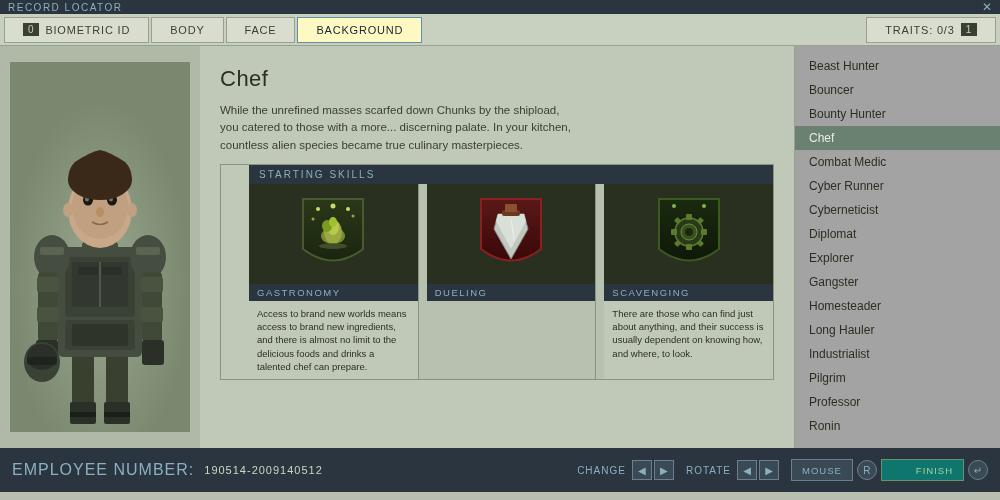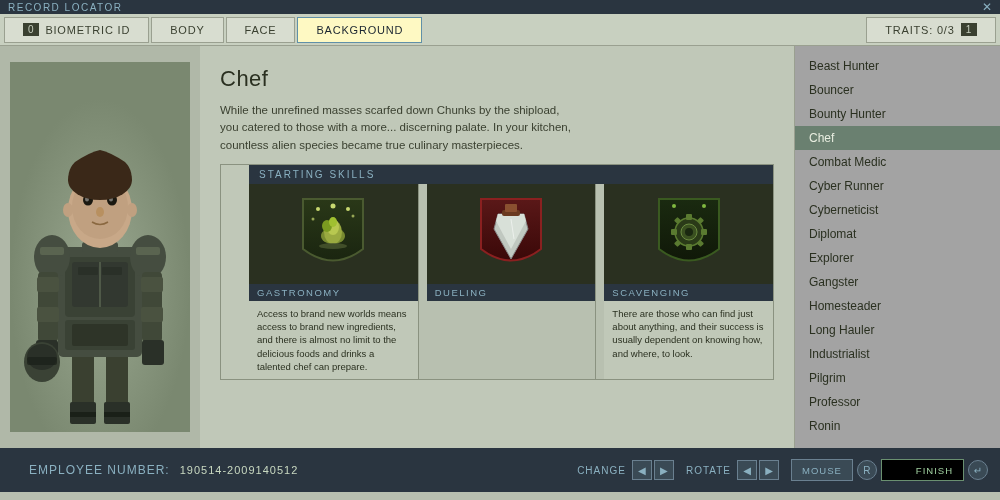--- a/index.html
+++ b/index.html
@@ -207,24 +207,23 @@
     .bottom-bar {
       background: #2a3540;
       height: 44px;
       display: flex;
       align-items: center;
       padding: 0 12px;
       gap: 10px;
     }
     .employee-label {
       color: #8ab0c0;
-      font-size: 12px;
+      font-size: 16px;
       letter-spacing: 1px;
       text-transform: uppercase;
-      margin-left: 17px;
     }
     .employee-number {
       color: #c8d8c0;
       font-size: 11px;
       letter-spacing: 1px;
     }
     .bottom-buttons {
       margin-left: auto;
       display: flex;
       gap: 4px;
@@ -262,21 +261,21 @@
       height: 22px;
       padding: 0 10px;
       font-size: 9.5px;
       letter-spacing: 1px;
       text-transform: uppercase;
       cursor: pointer;
       display: flex;
       align-items: center;
     }
     .btn-finish {
-      background: #000000;
+      background: #0f766e;
       border: 1px solid #6a9070;
       color: #a0d0a0;
       padding-left: 34px;
     }
     .btn-circle {
       width: 20px;
       height: 20px;
       border-radius: 50%;
       background: #3a4a55;
       border: 1px solid #6a8090;

